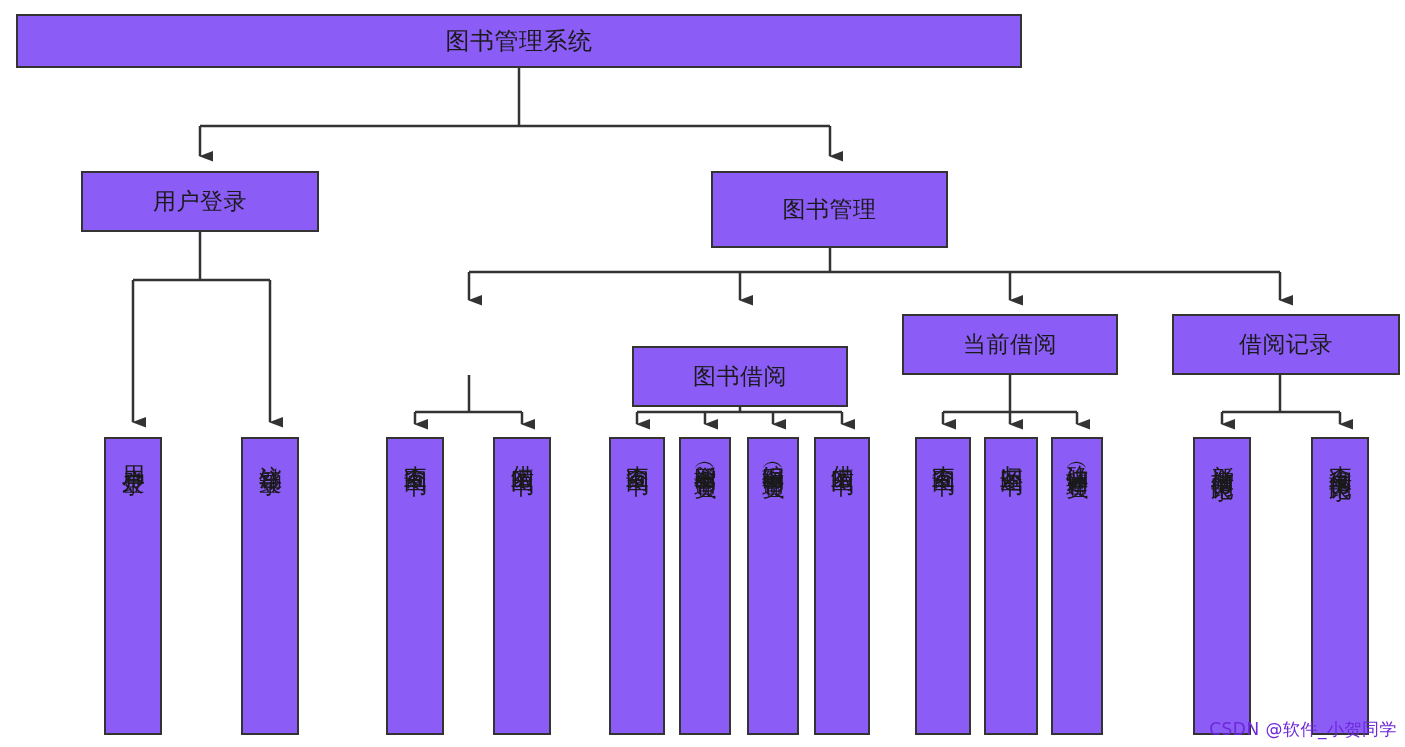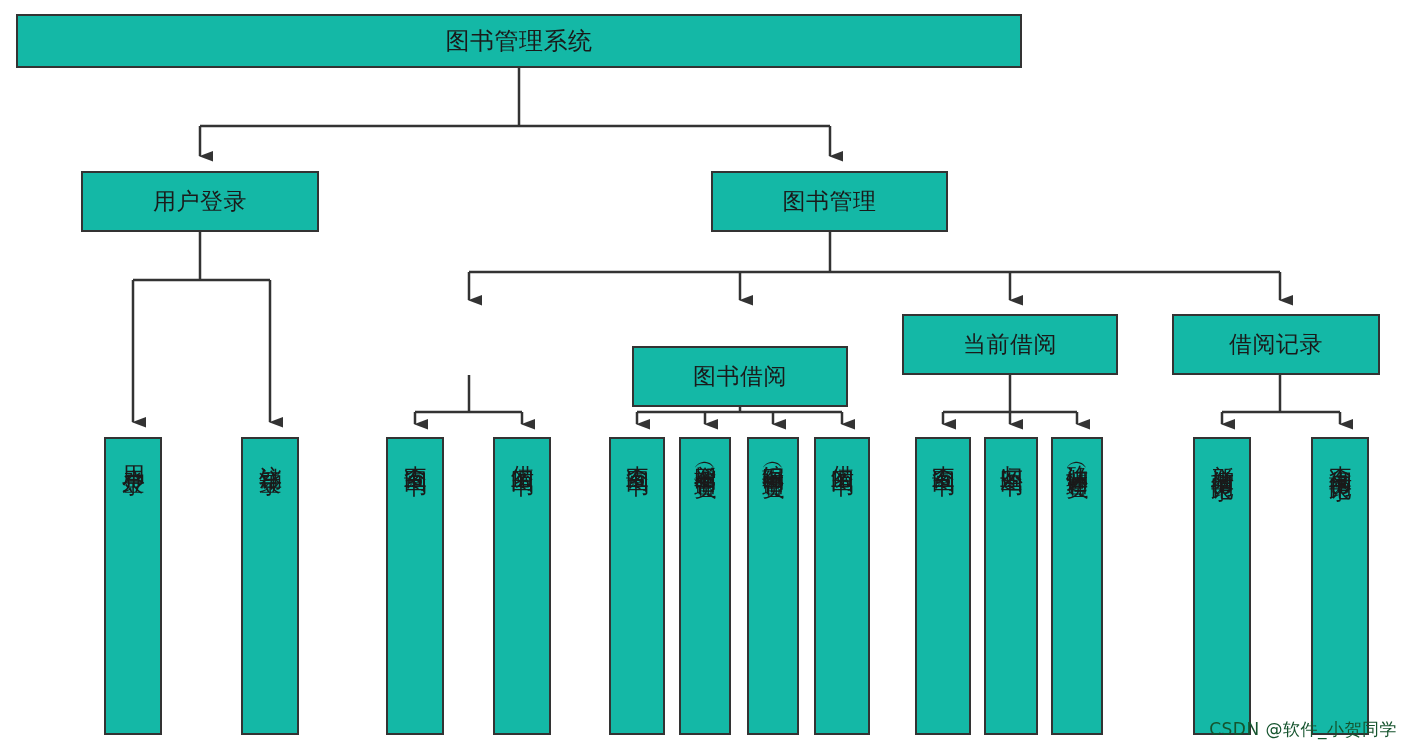--- a/index.html
+++ b/index.html
@@ -22,21 +22,21 @@
     left: 0;
     top: 0;
     width: 1405px;
     height: 747px;
     pointer-events: none;
   }
   .node {
     position: absolute;
     box-sizing: border-box;
     border: 2.5px solid #333333;
-    background: #14b8a6;
+    background: #8b5cf6;
     display: flex;
     align-items: center;
     justify-content: center;
     color: #1a1a1a;
   }
   .node .label {
     display: block;
     text-align: center;
     line-height: 1.18;
     letter-spacing: 0.5px;
@@ -62,21 +62,21 @@
   }
   .node.vert.narrow .label {
     font-size: 22px;
     letter-spacing: 2px;
   }
   #watermark {
     position: absolute;
     right: 8px;
     bottom: 6px;
     font-size: 17px;
-    color: #14532d;
+    color: #6d28d9;
     letter-spacing: 0.5px;
     white-space: nowrap;
     user-select: none;
   }
 </style>
 </head>
 <body>
 
 <div id="canvas">
 
@@ -130,31 +130,31 @@
     </g>
   </svg>
 
   <div class="node horiz title-node" style="left:16px; top:14px; width:1006px; height:54px;">
     <span class="label">图书管理系统</span>
   </div>
 
   <div class="node horiz" style="left:81px; top:171px; width:238px; height:61px;">
     <span class="label">用户登录</span>
   </div>
-  <div class="node horiz" style="left:711px; top:171px; width:237px; height:61px;">
+  <div class="node horiz" style="left:711px; top:171px; width:237px; height:77px;">
     <span class="label">图书管理</span>
   </div>
 
   <div class="node horiz" style="left:632px; top:314px; width:216px; height:61px;margin-top:32px;">
     <span class="label">图书借阅</span>
   </div>
   <div class="node horiz" style="left:902px; top:314px; width:216px; height:61px;">
     <span class="label">当前借阅</span>
   </div>
-  <div class="node horiz" style="left:1172px; top:314px; width:208px; height:61px;">
+  <div class="node horiz" style="left:1172px; top:314px; width:228px; height:61px;">
     <span class="label">借阅记录</span>
   </div>
 
   <div class="node vert" style="left:104px; top:437px; width:58px; height:298px;">
     <span class="label">用户登录</span>
   </div>
   <div class="node vert" style="left:241px; top:437px; width:58px; height:298px;">
     <span class="label">注销登录</span>
   </div>
 

